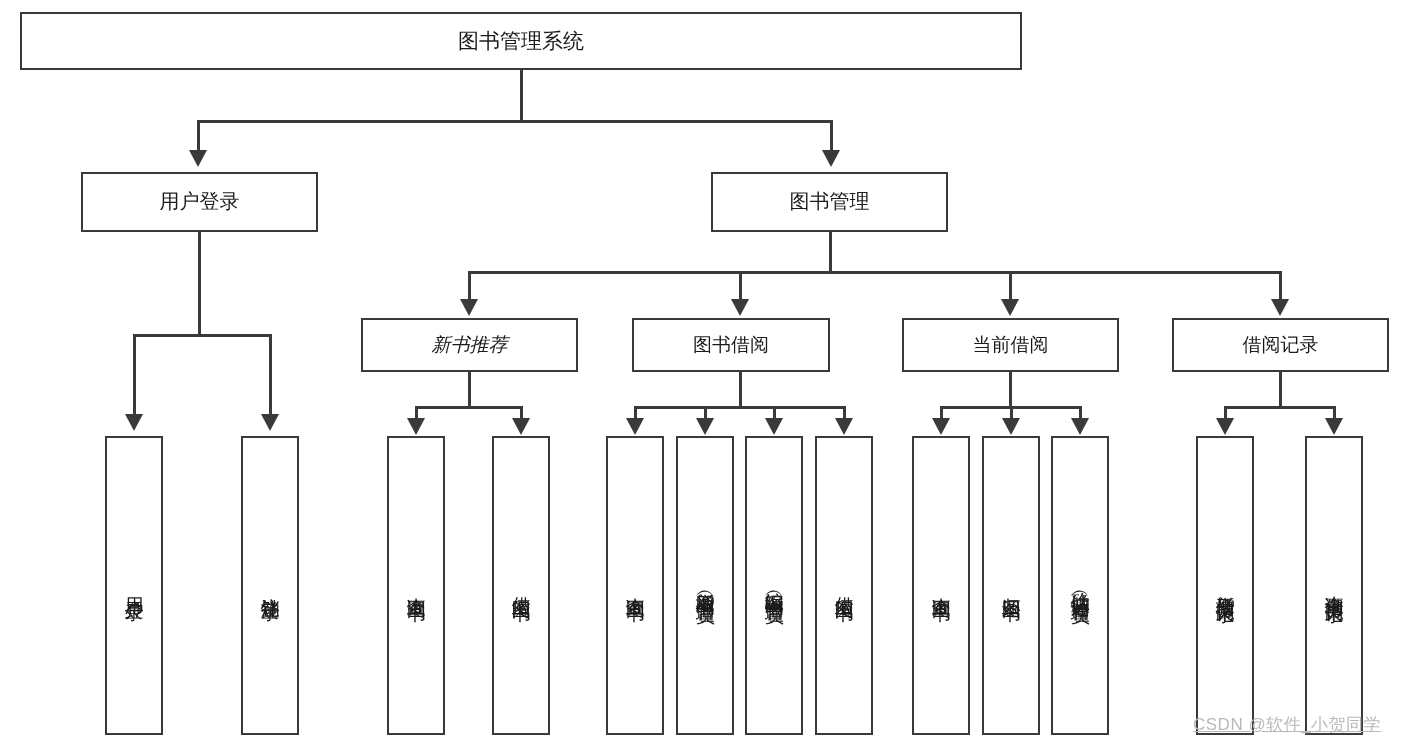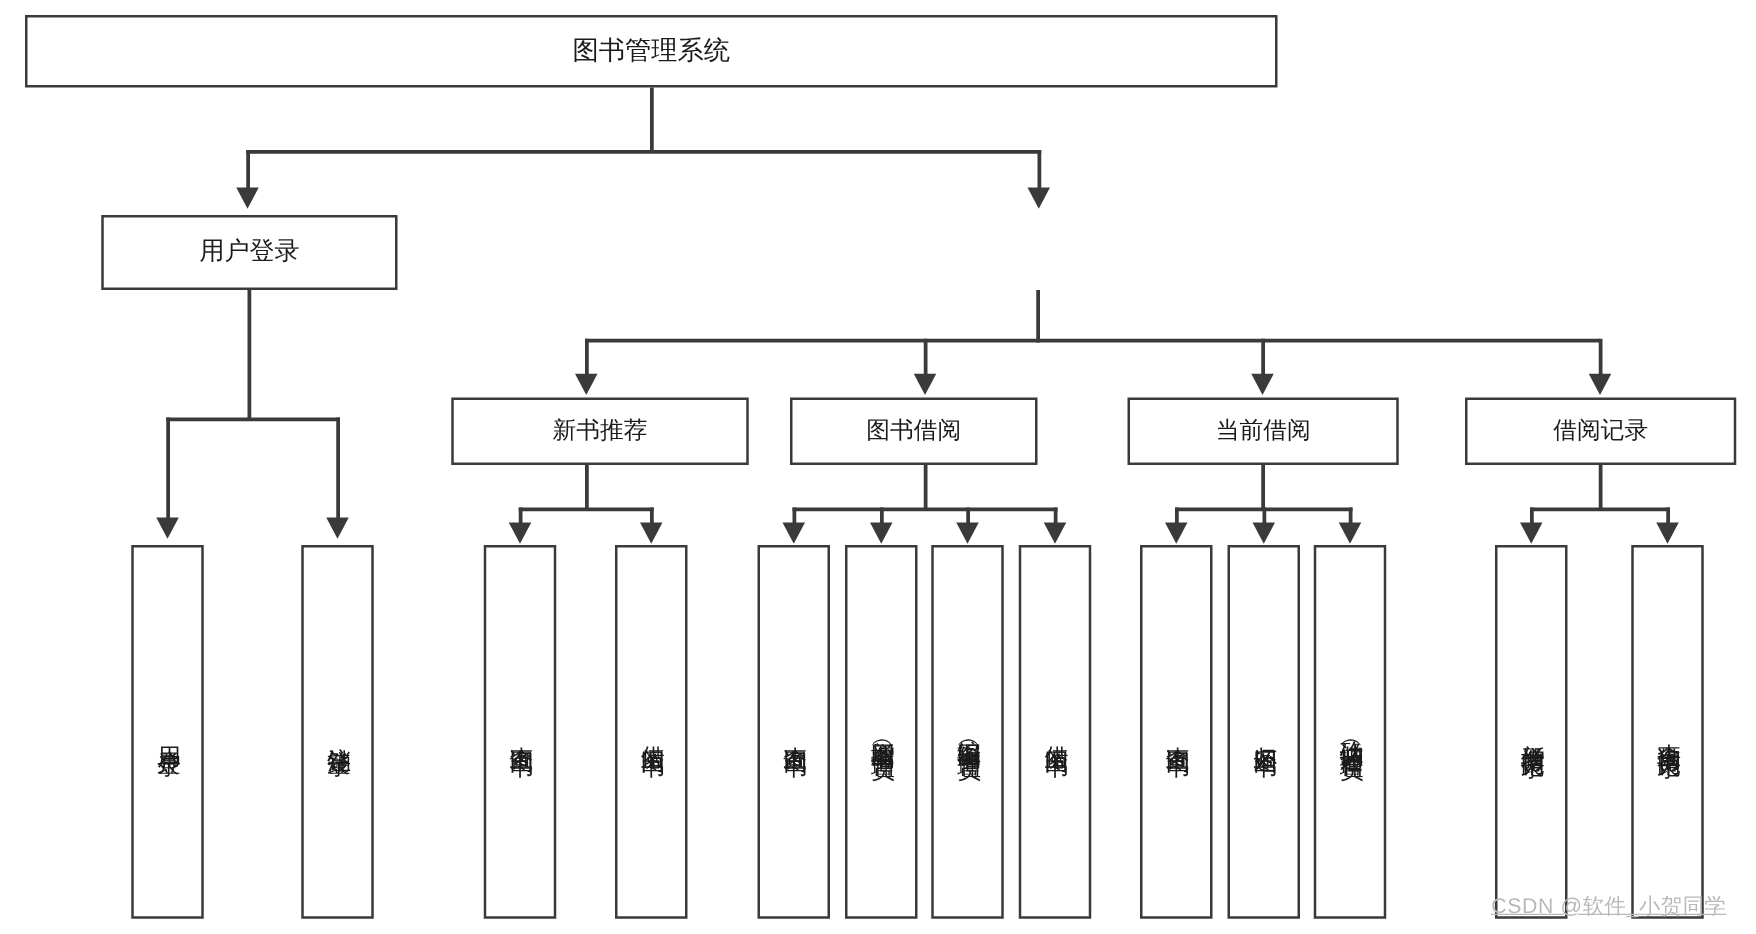--- a/index.html
+++ b/index.html
@@ -99,20 +99,23 @@
   <div class="seg-v" style="left:197px; top:120px; height:32px;"></div>
   <div class="arrow" style="left:189px; top:150px;"></div>
 
   <div class="seg-v" style="left:830px; top:120px; height:32px;"></div>
   <div class="arrow" style="left:822px; top:150px;"></div>
 
   <div class="node lvl1" style="left:81px; top:172px; width:237px; height:60px;">
     <span>用户登录</span>
   </div>
 
+  <div class="node lvl1" style="left:711px; top:172px; width:237px; height:60px;">
+    <span>图书管理</span>
+  </div>
 
   <div class="seg-v" style="left:198px; top:232px; height:104px;"></div>
   <div class="seg-h" style="left:133px; top:334px; width:139px;"></div>
   <div class="seg-v" style="left:133px; top:334px; height:82px;"></div>
   <div class="arrow" style="left:125px; top:414px;"></div>
   <div class="seg-v" style="left:269px; top:334px; height:82px;"></div>
   <div class="arrow" style="left:261px; top:414px;"></div>
 
   <div class="node leaf" style="left:105px; top:436px; width:58px; height:299px;">
     <span class="txt">用户登录</span>
@@ -129,21 +132,21 @@
 
   <div class="seg-v" style="left:739px; top:271px; height:30px;"></div>
   <div class="arrow" style="left:731px; top:299px;"></div>
 
   <div class="seg-v" style="left:1009px; top:271px; height:30px;"></div>
   <div class="arrow" style="left:1001px; top:299px;"></div>
 
   <div class="seg-v" style="left:1279px; top:271px; height:30px;"></div>
   <div class="arrow" style="left:1271px; top:299px;"></div>
 
-  <div class="node lvl2" style="left:361px; top:318px; width:238px; height:54px;">
+  <div class="node lvl2" style="left:361px; top:318px; width:217px; height:54px;font-style:italic;">
     <span>新书推荐</span>
   </div>
   <div class="node lvl2" style="left:632px; top:318px; width:198px; height:54px;">
     <span>图书借阅</span>
   </div>
   <div class="node lvl2" style="left:902px; top:318px; width:217px; height:54px;">
     <span>当前借阅</span>
   </div>
   <div class="node lvl2" style="left:1172px; top:318px; width:217px; height:54px;">
     <span>借阅记录</span>

